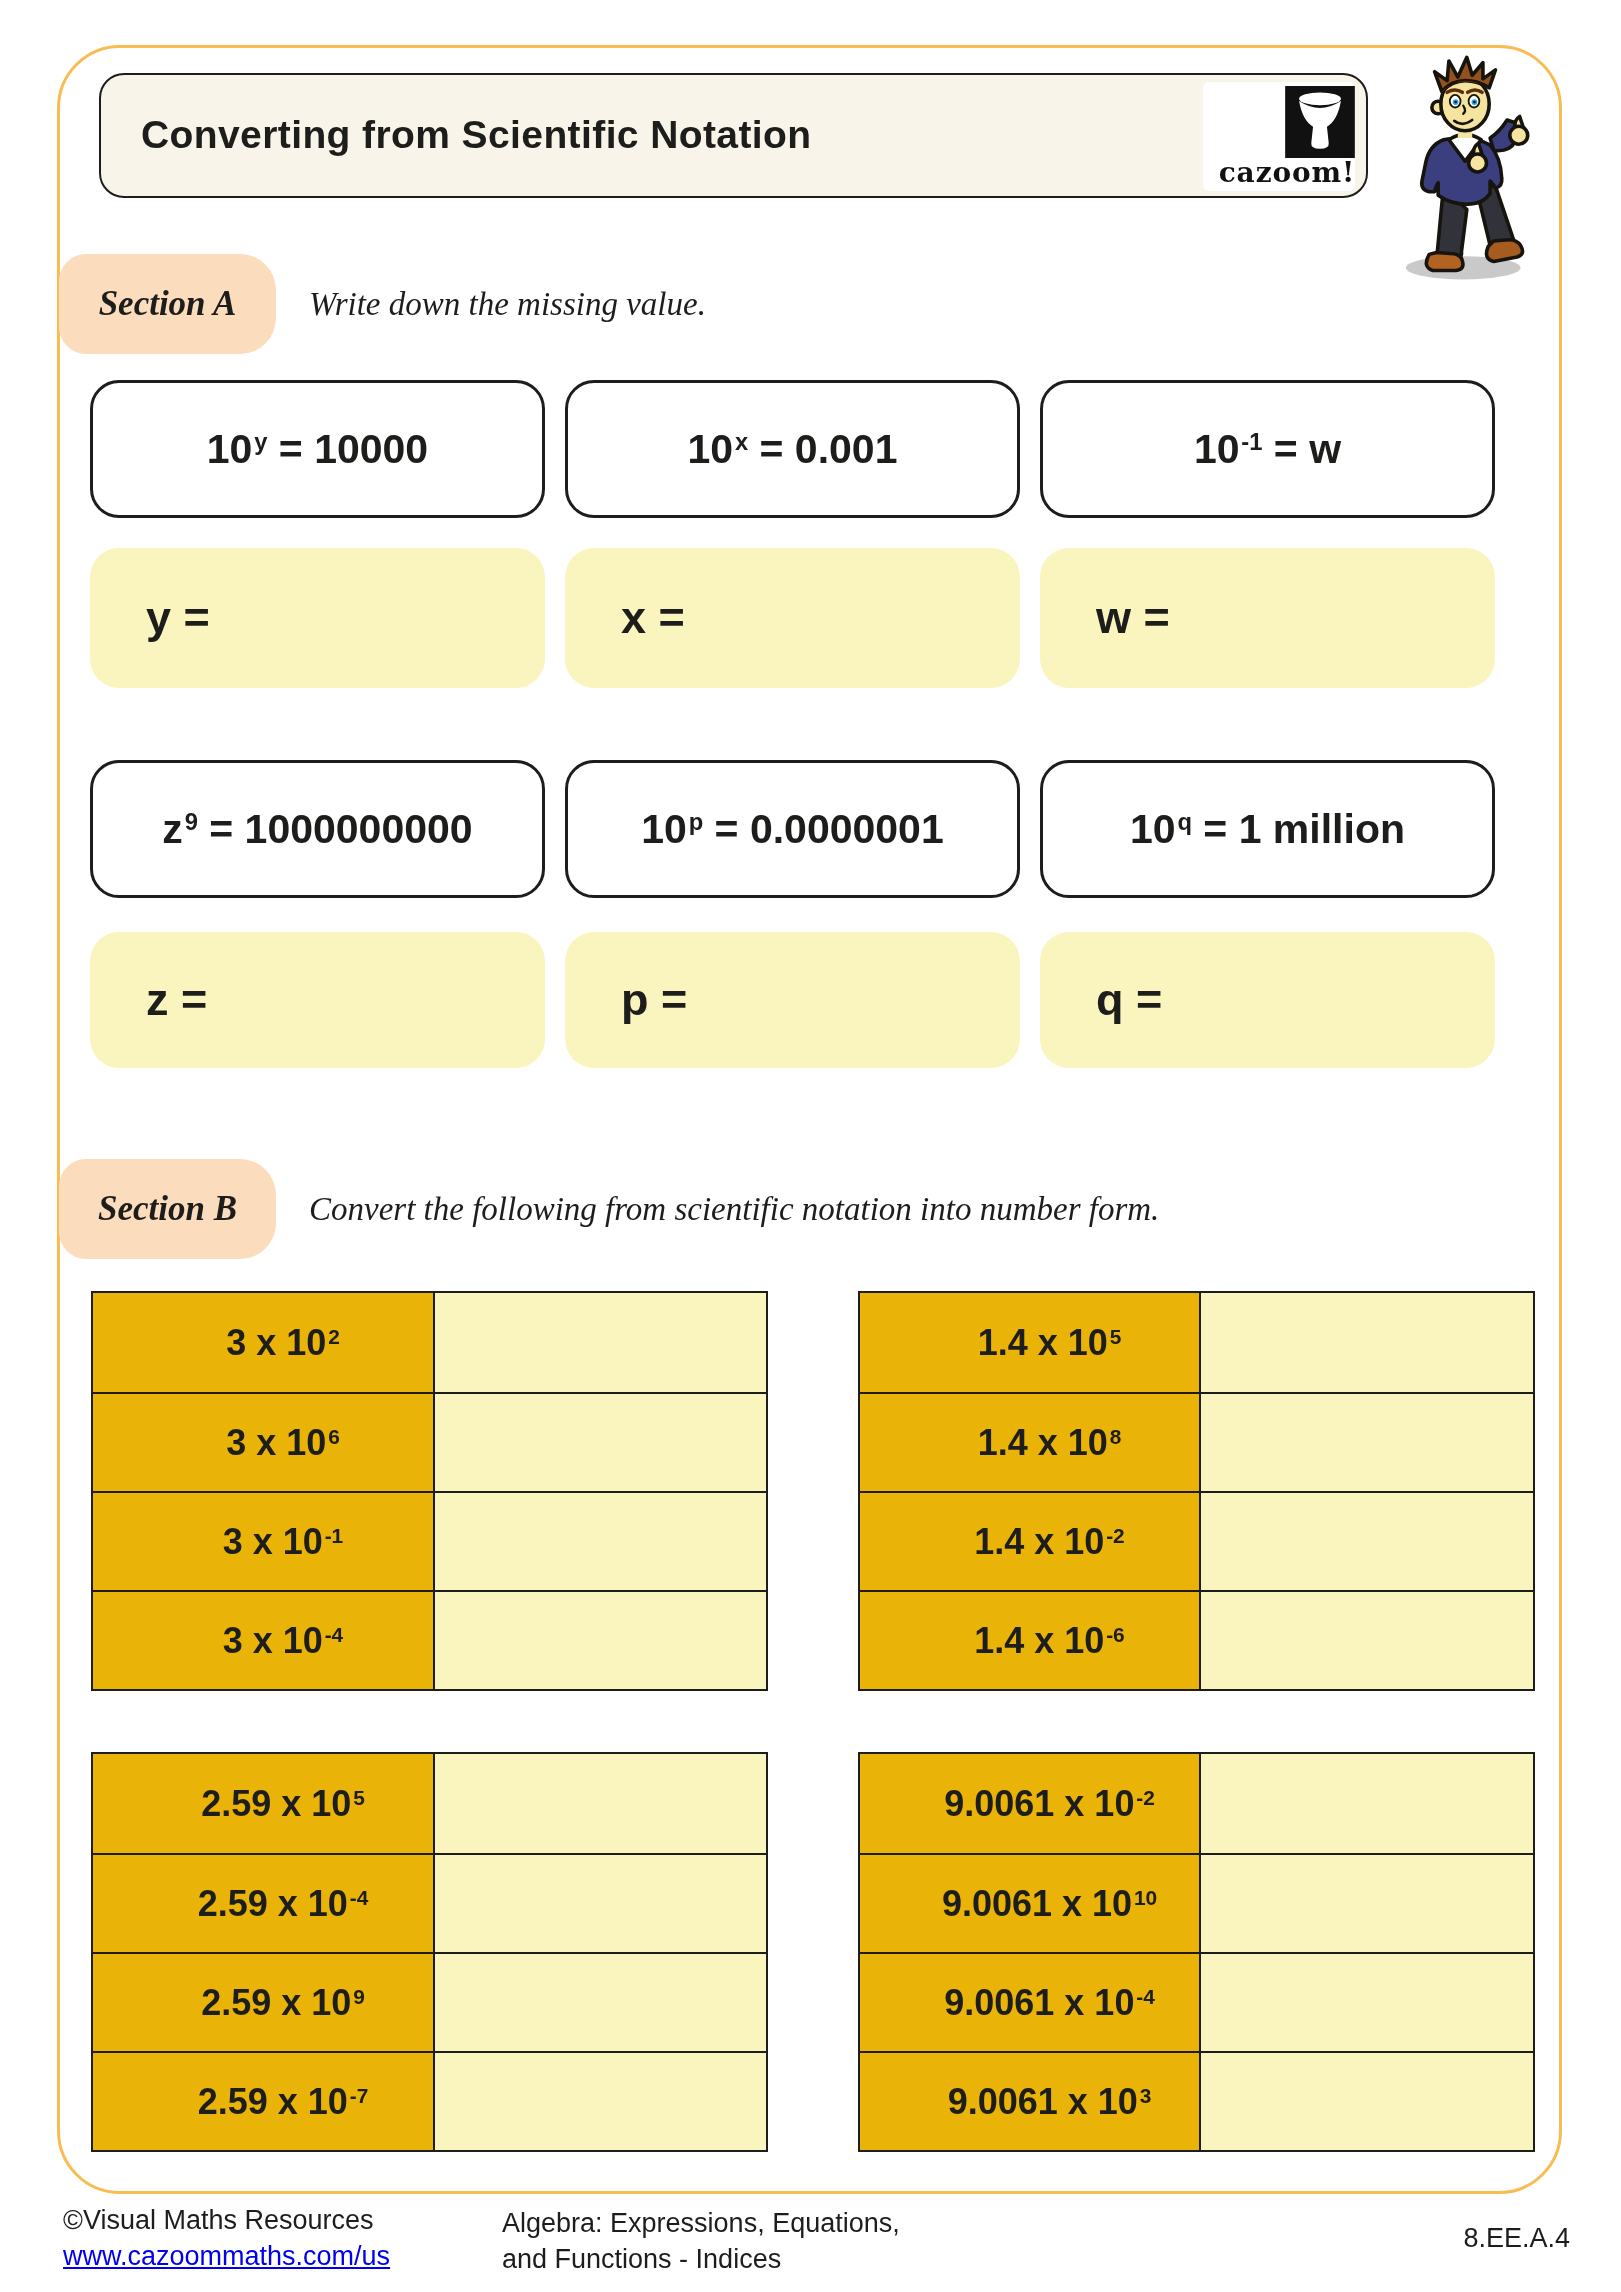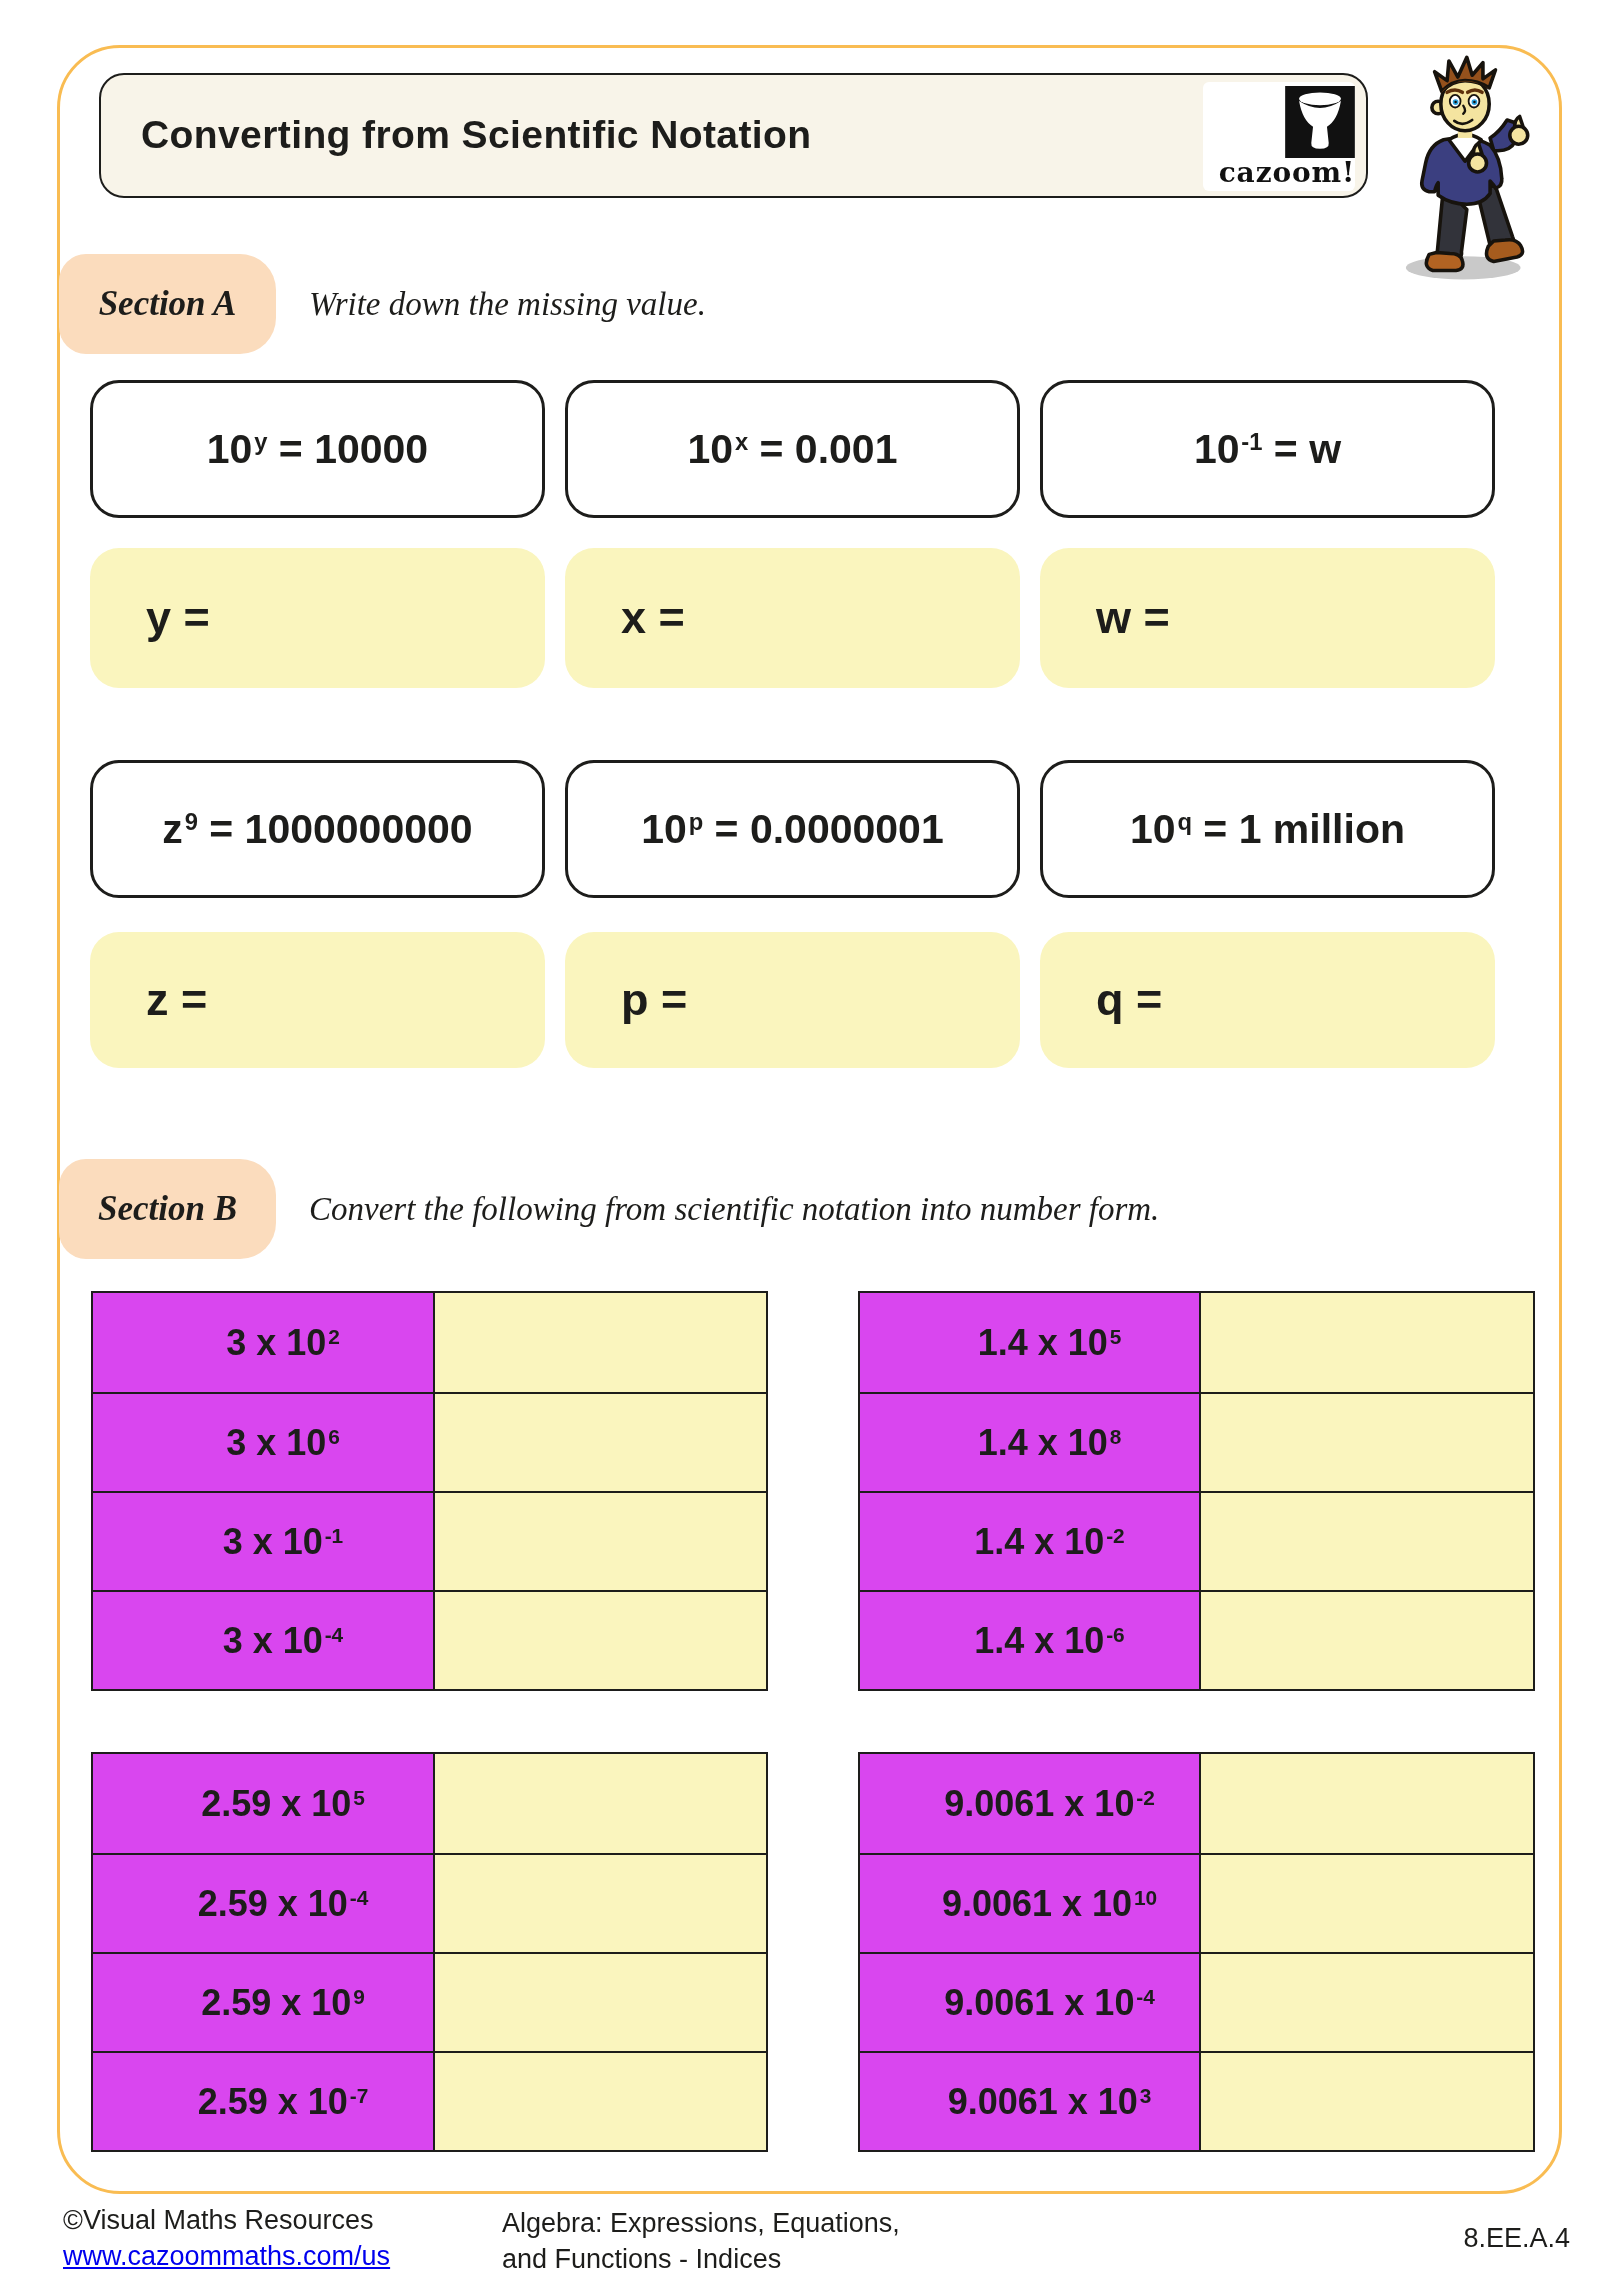--- a/index.html
+++ b/index.html
@@ -78,21 +78,21 @@
     position:absolute; width:677px; border:2.7px solid var(--ink,#1d1d1b);
     box-sizing:border-box; display:grid; grid-auto-rows:99px; background:#ffffff;
   }
   .t1 { left:91px; top:1291px; } .t2 { left:858px; top:1291px; }
   .t3 { left:91px; top:1752px; } .t4 { left:858px; top:1752px; }
   .t1, .t3 { grid-template-columns:340px 1fr; }
   .t2, .t4 { grid-template-columns:339px 1fr; }
   .cell {
     box-sizing:border-box; display:flex; align-items:center; justify-content:center;
   }
-  .cell.expr-cell { background:#d946ef; font-size:36px; font-weight:bold;padding-left:40px; }
+  .cell.expr-cell { background:#eab308; font-size:36px; font-weight:bold;padding-left:40px; }
   .cell.ans-cell  { background:var(--yellow,#faf5be); border-left:2.7px solid var(--ink,#1d1d1b); }
   
   .footer-left-1 { position:absolute; left:63px; top:2205px; font-size:27px; }
   .footer-left-2 { position:absolute; left:63px; top:2241px; font-size:27px; }
   .footer-left-2 a { color:var(--blue,#0000ee); text-decoration:underline; cursor:pointer; }
   .footer-center { position:absolute; left:502px; top:2205px; width:716px; text-align:left; font-size:27px; line-height:36px; }
   .footer-code { position:absolute; right:48px; top:2223px; font-size:27px; }
 </style>
 </head>
 <body>

